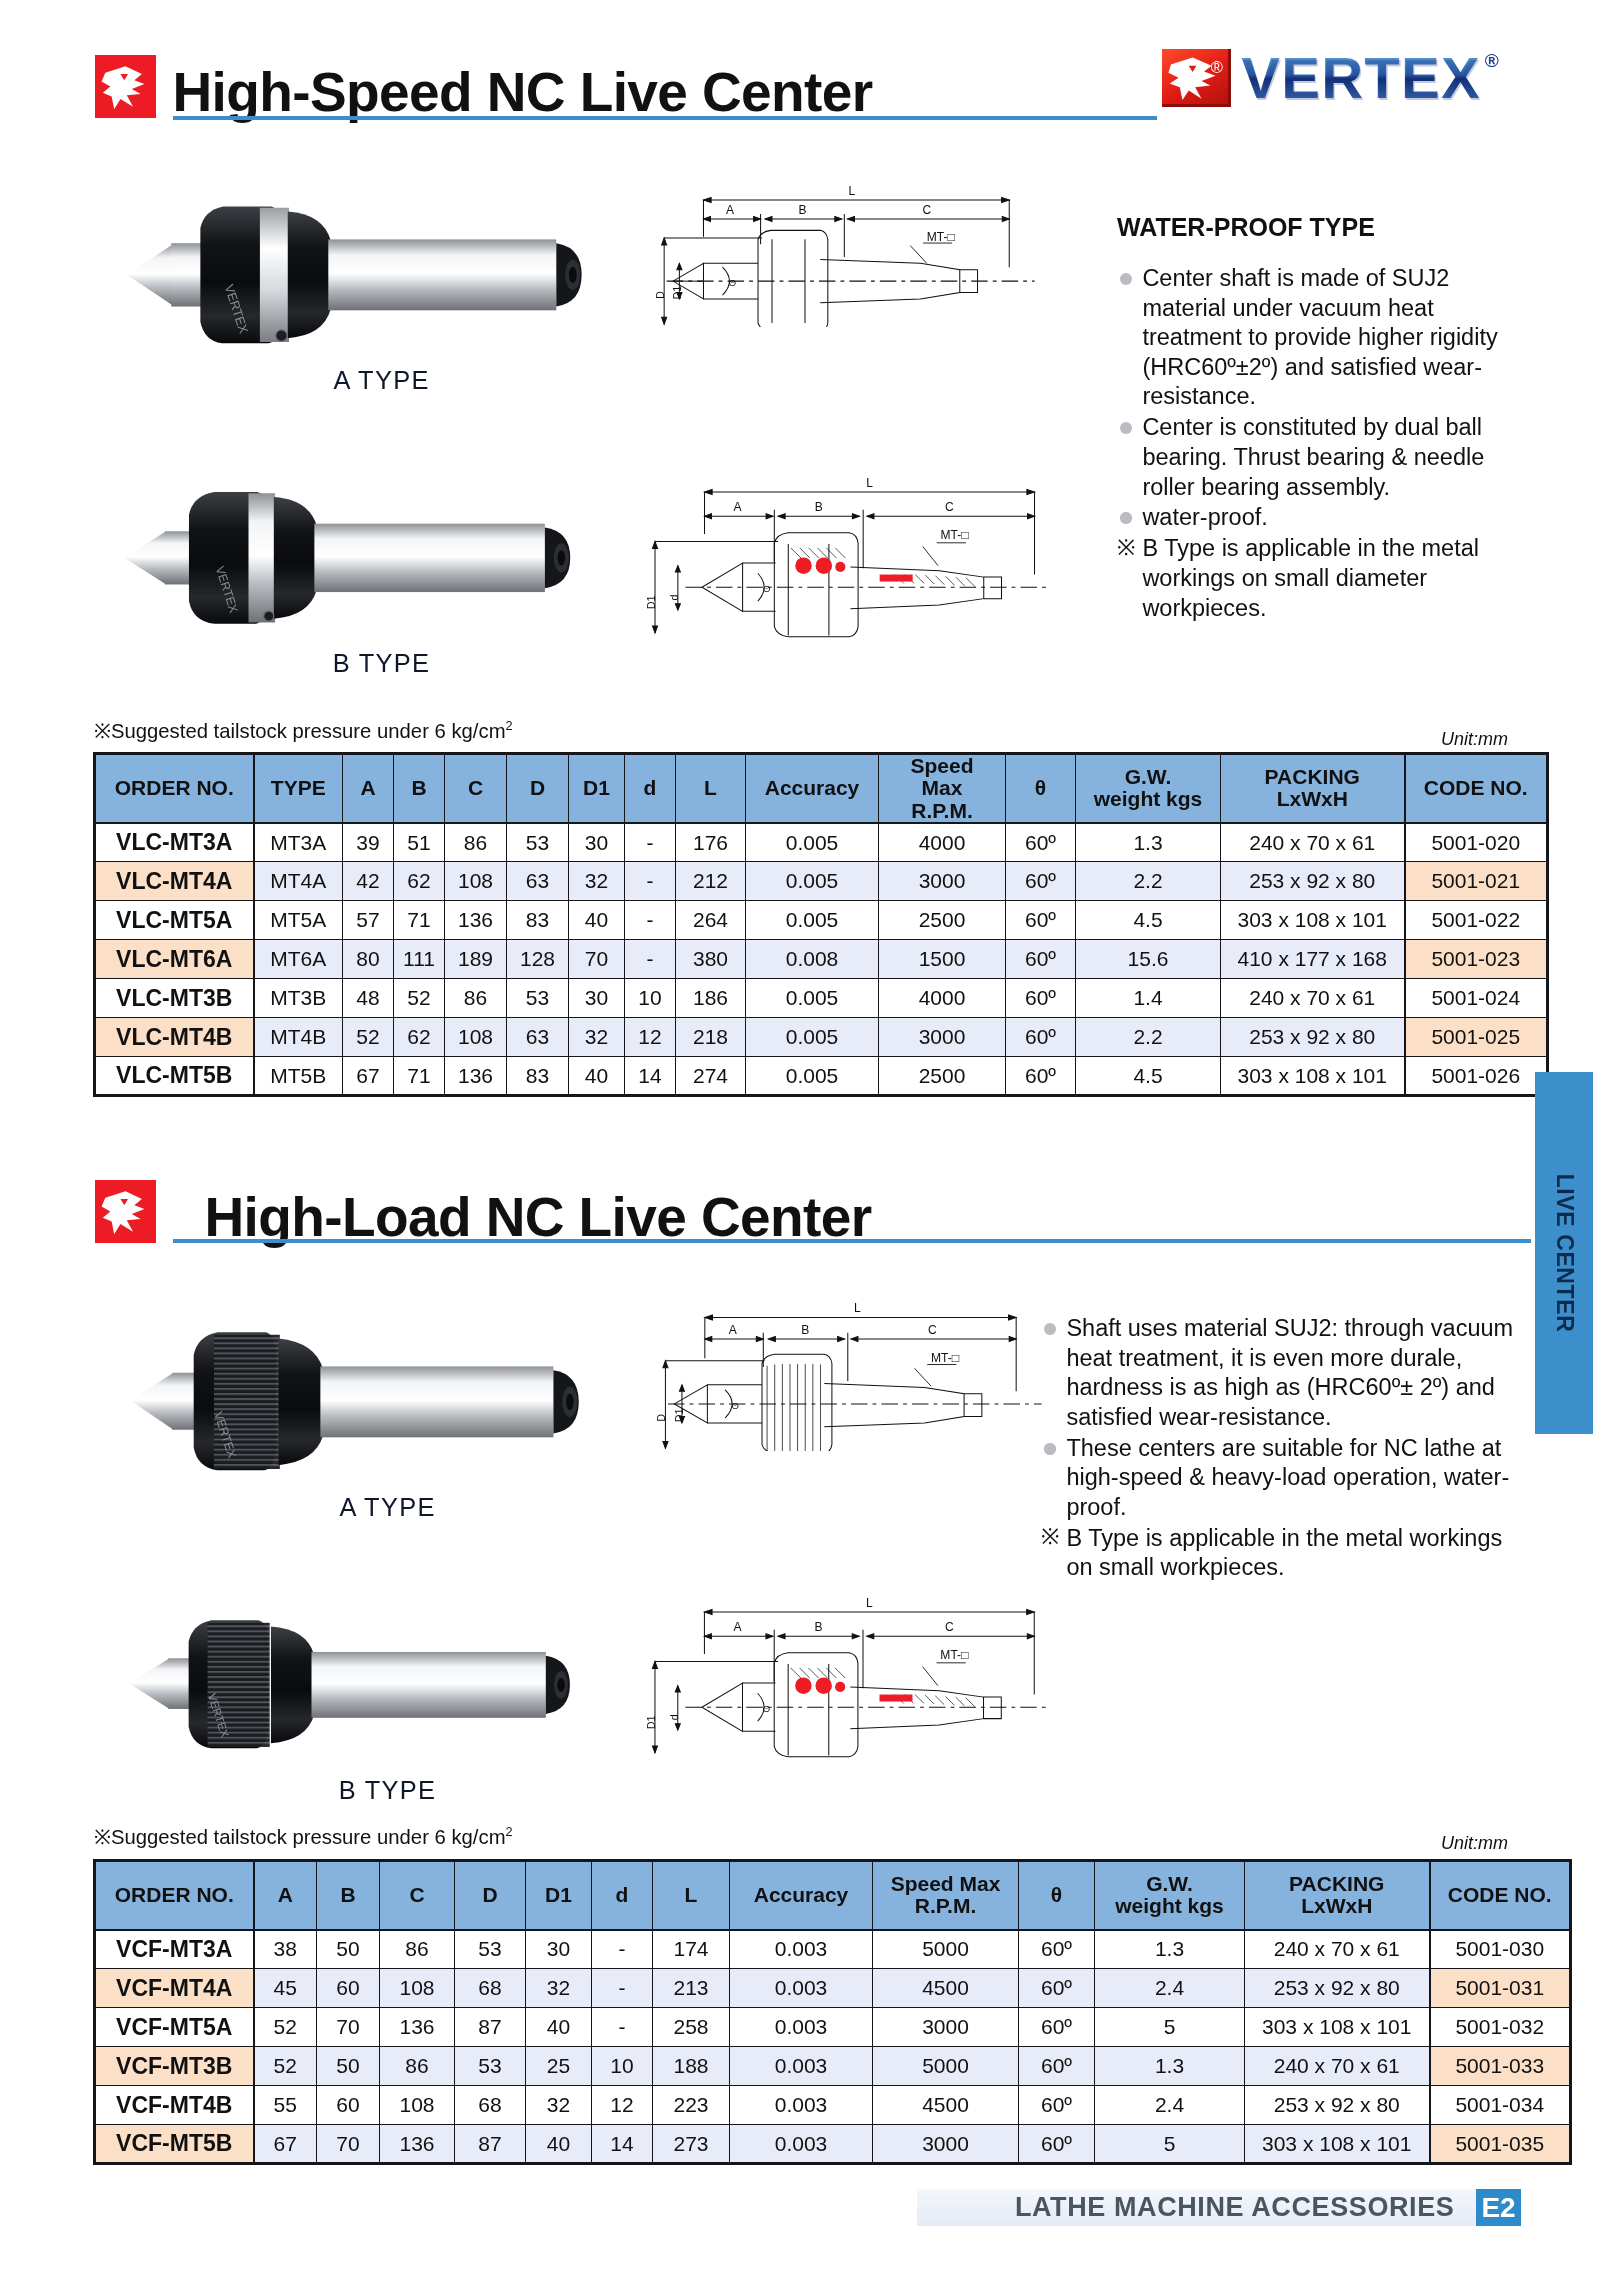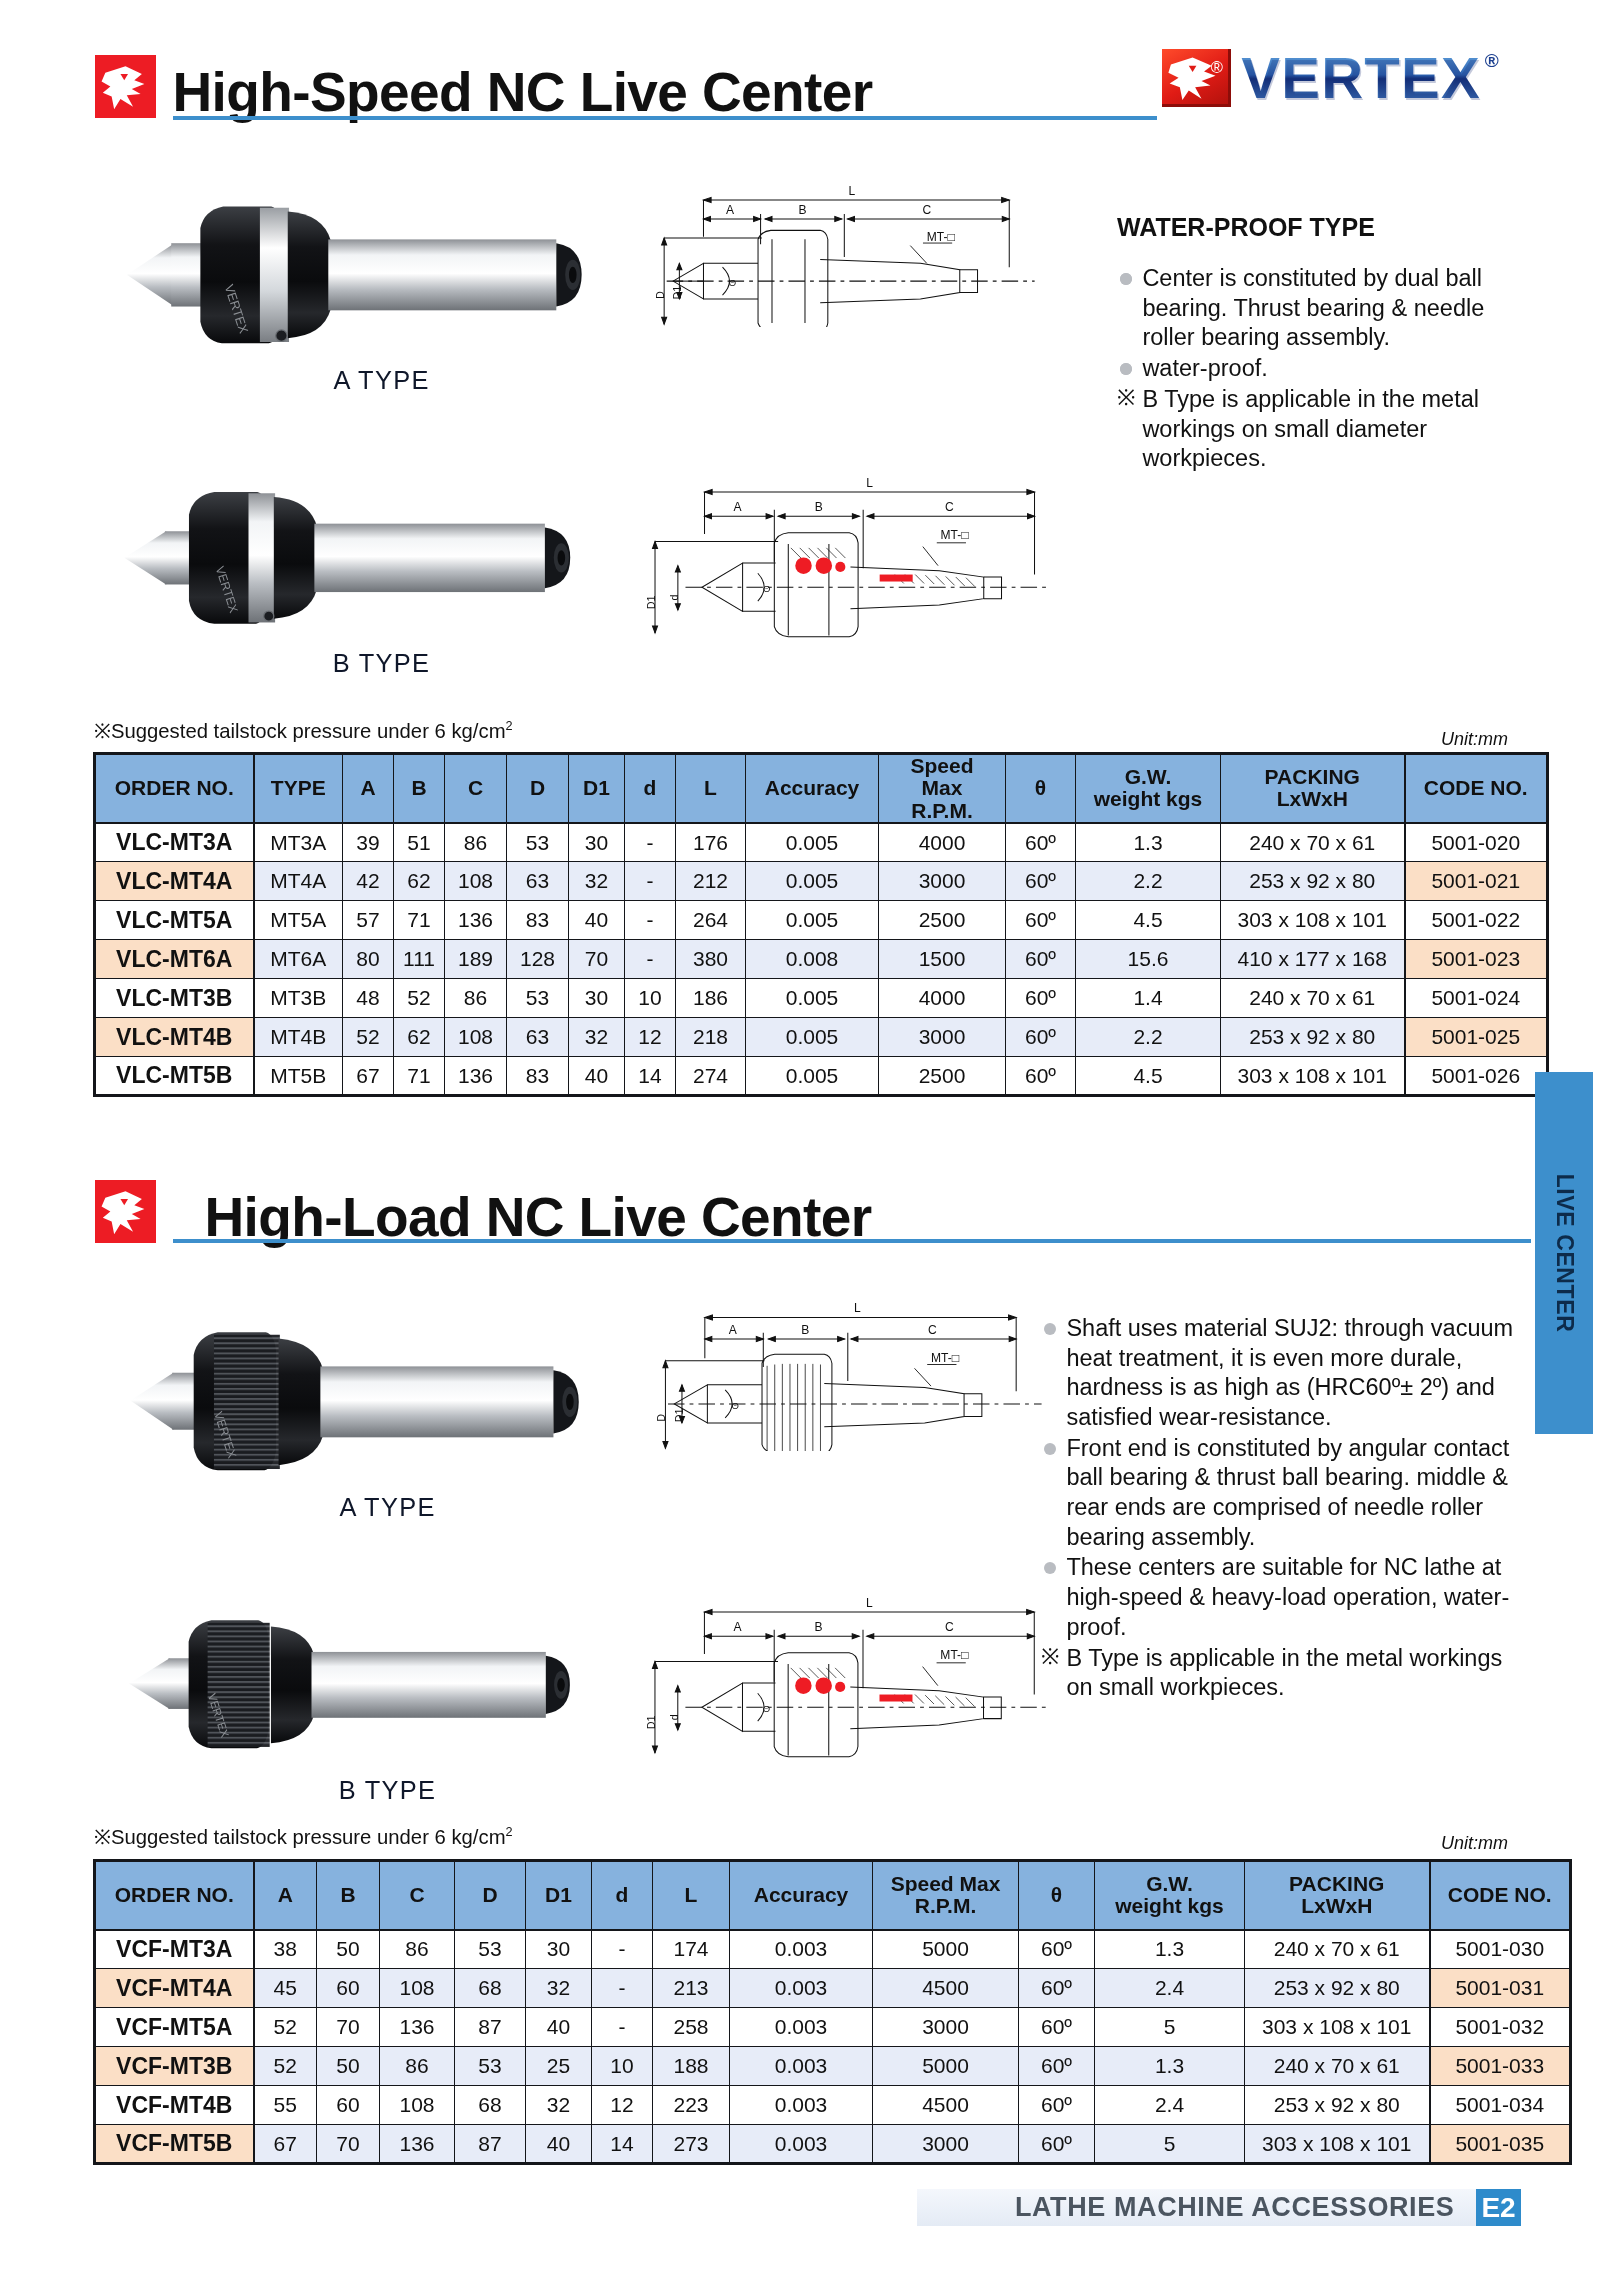--- a/index.html
+++ b/index.html
@@ -262,21 +262,21 @@
       <g stroke="#111" fill="none" stroke-width="1.4">
         <line x1="404" y1="122" x2="430" y2="150"></line>
         <line x1="424" y1="118" x2="470" y2="118"></line>
       </g>
     </svg>
   </div>
 
   <div class="spec-block" style="left:1117px; top:213px; width:406px;">
     <div class="spec-title">WATER-PROOF TYPE</div>
     <ul class="spec-list">
-      <li><span class="bl"></span></li>
+      <li><span class="bl"></span><span>Center shaft is made of SUJ2 material under vacuum heat treatment to provide higher rigidity (HRC60º±2º) and satisfied wear-resistance.</span></li>
       <li><span class="bl"></span><span>Center is constituted by dual ball bearing. Thrust bearing &amp; needle roller bearing assembly.</span></li>
       <li><span class="bl"></span></li>
       <li><span class="bl"></span><span>water-proof.</span></li>
       <li><span class="star">※</span><span>B Type is applicable in the metal workings on small diameter workpieces.</span></li>
     </ul>
   </div>
 
   <div class="photo" style="left:121px; top:473px; width:521px; height:209px;">
     <svg width="521" height="171" viewBox="0 0 820 270">
       <defs>
@@ -662,21 +662,21 @@
       <g stroke="#111" fill="none" stroke-width="1.4">
         <line x1="410" y1="120" x2="436" y2="148"></line>
         <line x1="430" y1="114" x2="476" y2="114"></line>
       </g>
     </svg>
   </div>
 
   <div class="spec-block" style="left:1041px; top:1314px; width:482px;">
     <ul class="spec-list">
       <li><span class="bl"></span><span>Shaft uses material SUJ2:  through vacuum heat treatment, it is even more durale, hardness is as high as (HRC60º± 2º)  and satisfied wear-resistance.</span></li>
-      <li><span class="bl"></span><span>Front end is constituted by angular contact ball bearing &amp; thrust ball bearing. middle &amp; rear ends are comprised of needle roller bearing assembly.</span></li>
+      <li><span class="bl"></span></li>
       <li><span class="bl"></span><span>These centers are suitable for NC lathe at high-speed &amp; heavy-load operation, water-proof.</span></li>
       <li><span class="star">※</span><span>B Type is applicable in the metal workings on small workpieces.</span></li>
     </ul>
   </div>
 
   <div class="photo" style="left:127px; top:1600px; width:521px; height:209px;">
     <svg width="521" height="171" viewBox="0 0 820 270">
       <defs>
         <linearGradient id="steel4" x1="0" y1="0" x2="0" y2="1">
           <stop offset="0%" stop-color="#8e9196"></stop>

